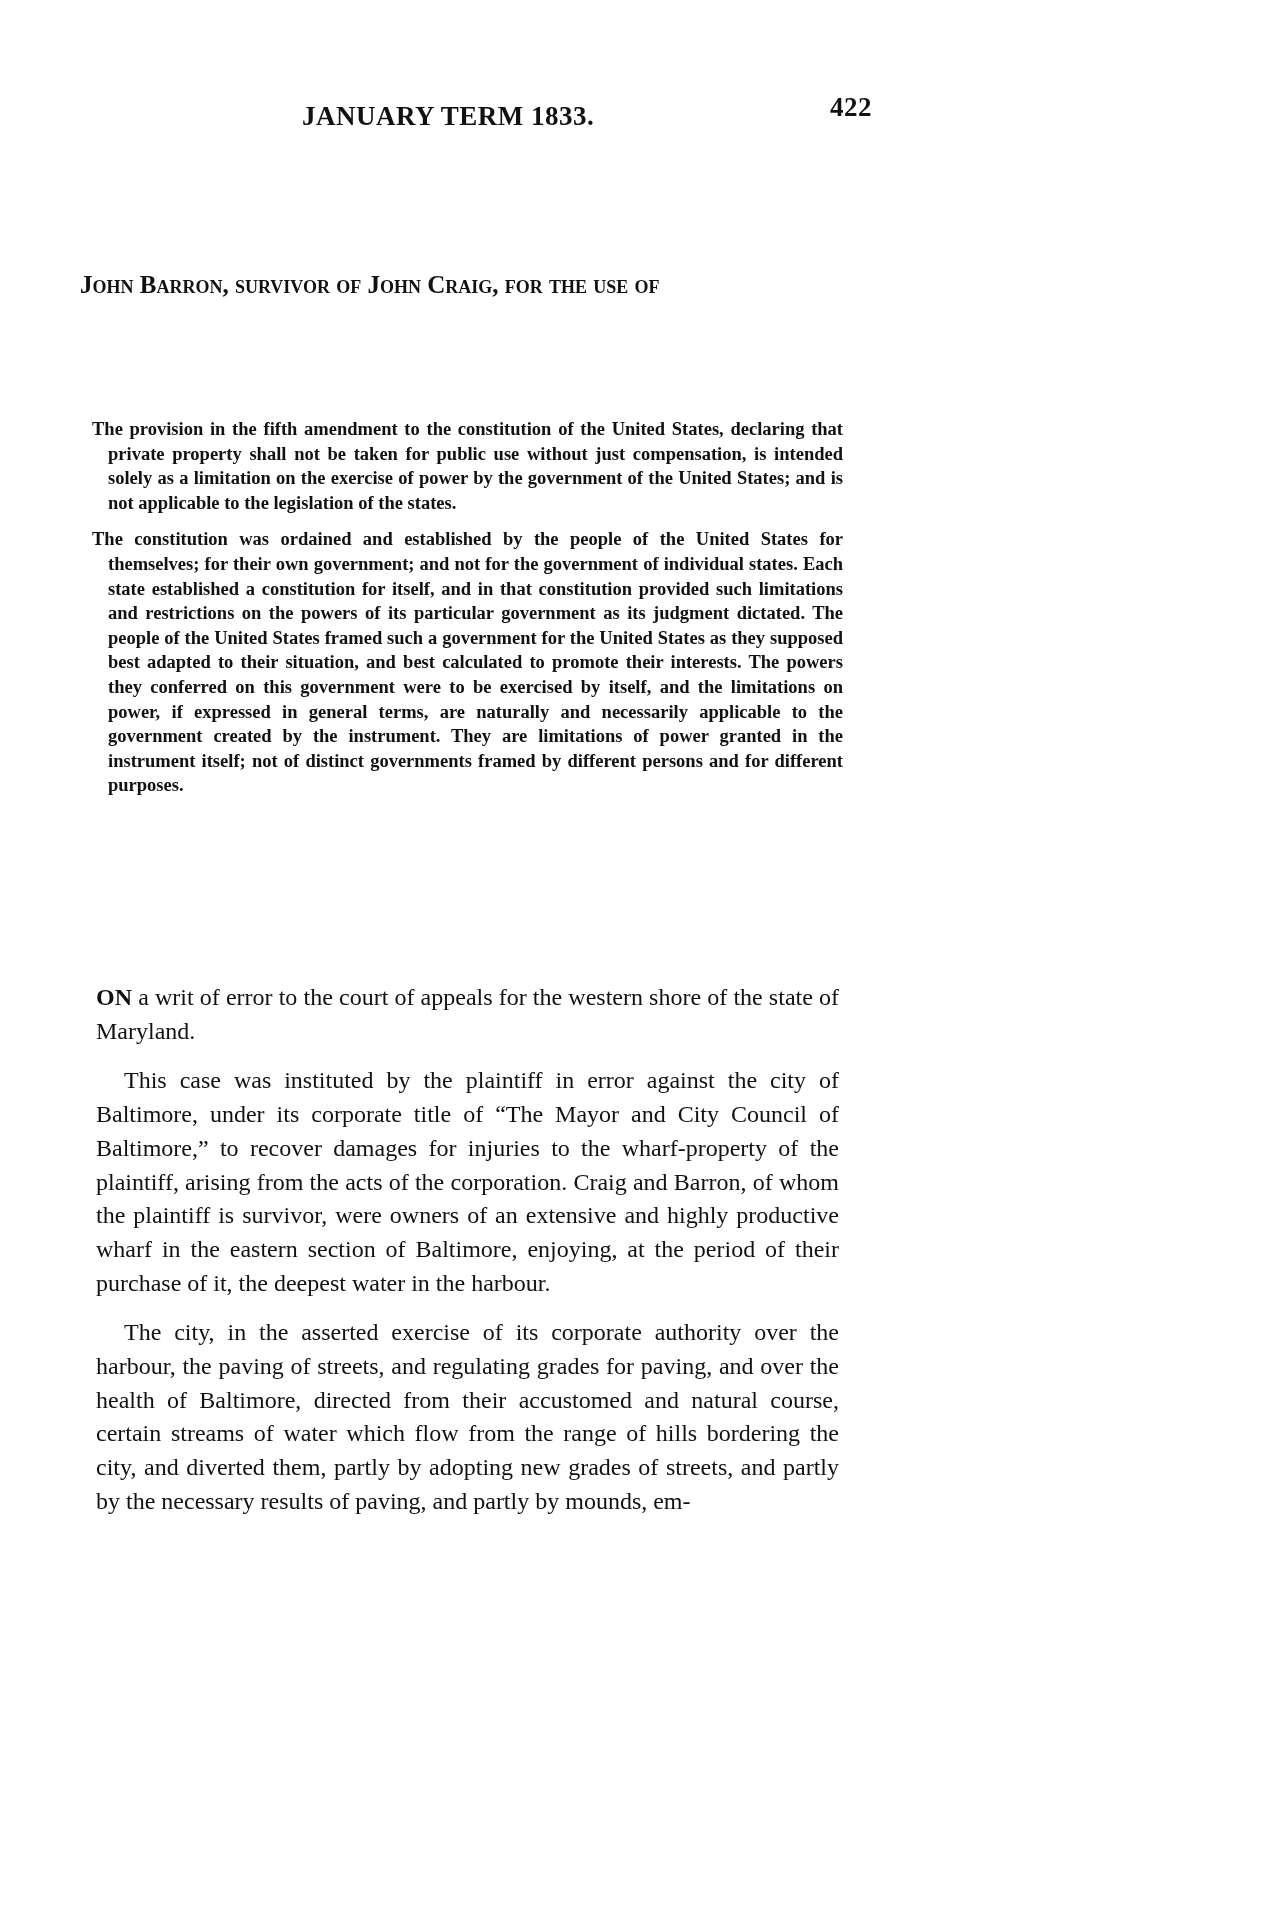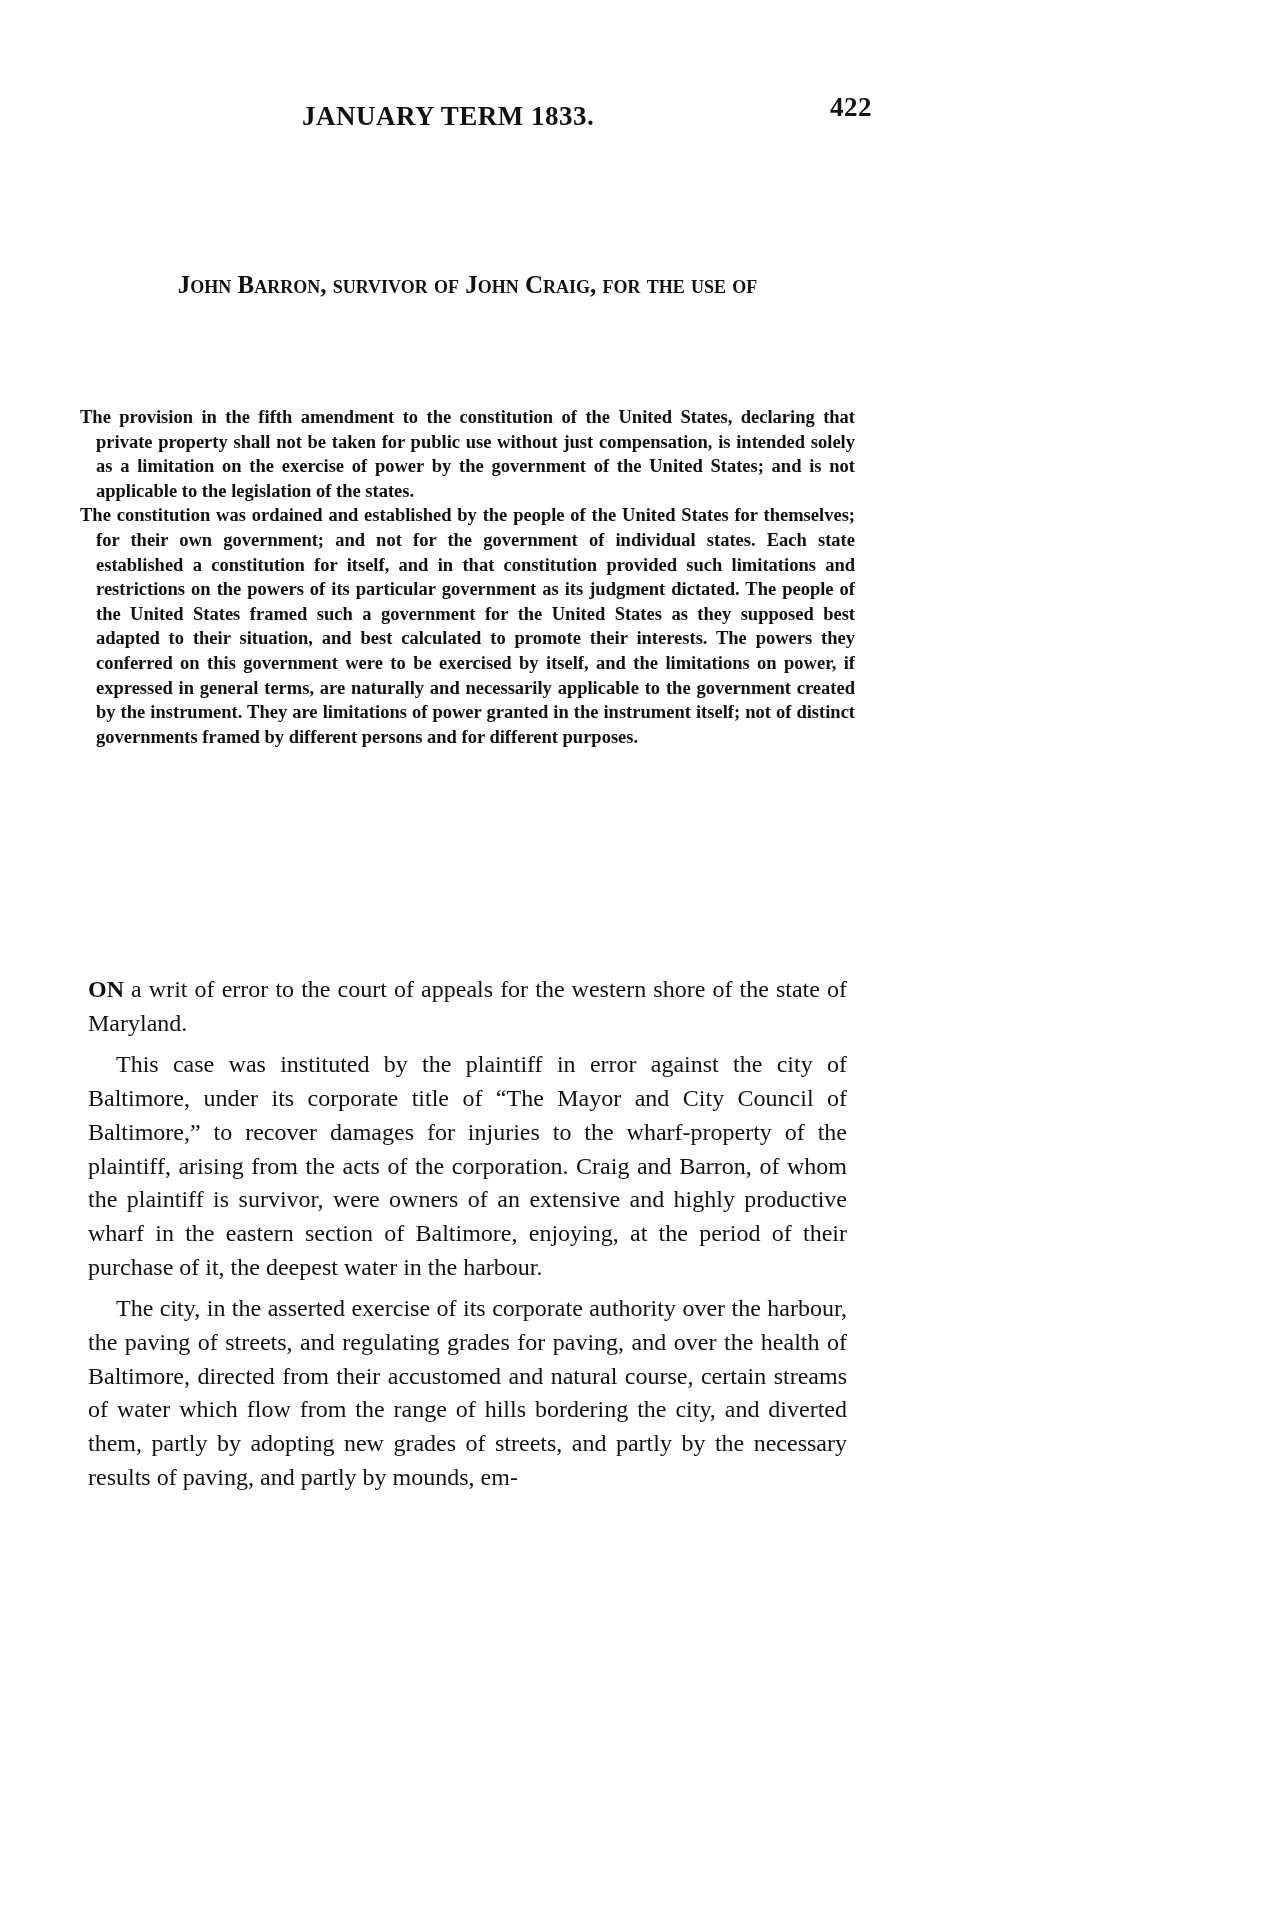--- a/index.html
+++ b/index.html
@@ -41,48 +41,48 @@
       width: 775px;
       font-size: 25px;
       line-height: 34px;
       font-variant: small-caps;
       font-weight: bold;
       text-indent: 0;
       padding-left: 30px;
       box-sizing: border-box;
     }
     .case-title span { display: block; }
-    .case-title span:first-child { margin-left: -30px; text-align: center; }
+    .case-title span:first-child { margin-left: -30px; }
 
     .headnotes {
       position: absolute;
       top: 405px;
       left: 0;
       width: 775px;
       font-size: 18.5px;
       line-height: 24.6px;
       font-weight: bold;
       text-align: justify;
     }
     .headnote {
-      margin: 0;
+      margin: 12px;
       padding-left: 16px;
       text-indent: -16px;
     }
 
     .body-text {
       position: absolute;
       top: 965px;
       left: 0;
       width: 775px;
       font-size: 24px;
       line-height: 33.7px;
       text-align: justify;
     }
-    .body-text p { margin: 8px; }
+    .body-text p { margin: 16px; }
     .body-text p.indent { text-indent: 28px; font-family: Liberation Serif, serif; }
     .body-text .lead-word { font-weight: bold; }
   </style>
 </head>
 <body>
 
 <div class="page">
 
   <div class="running-head">
     <span class="term">JANUARY TERM 1833.</span>

